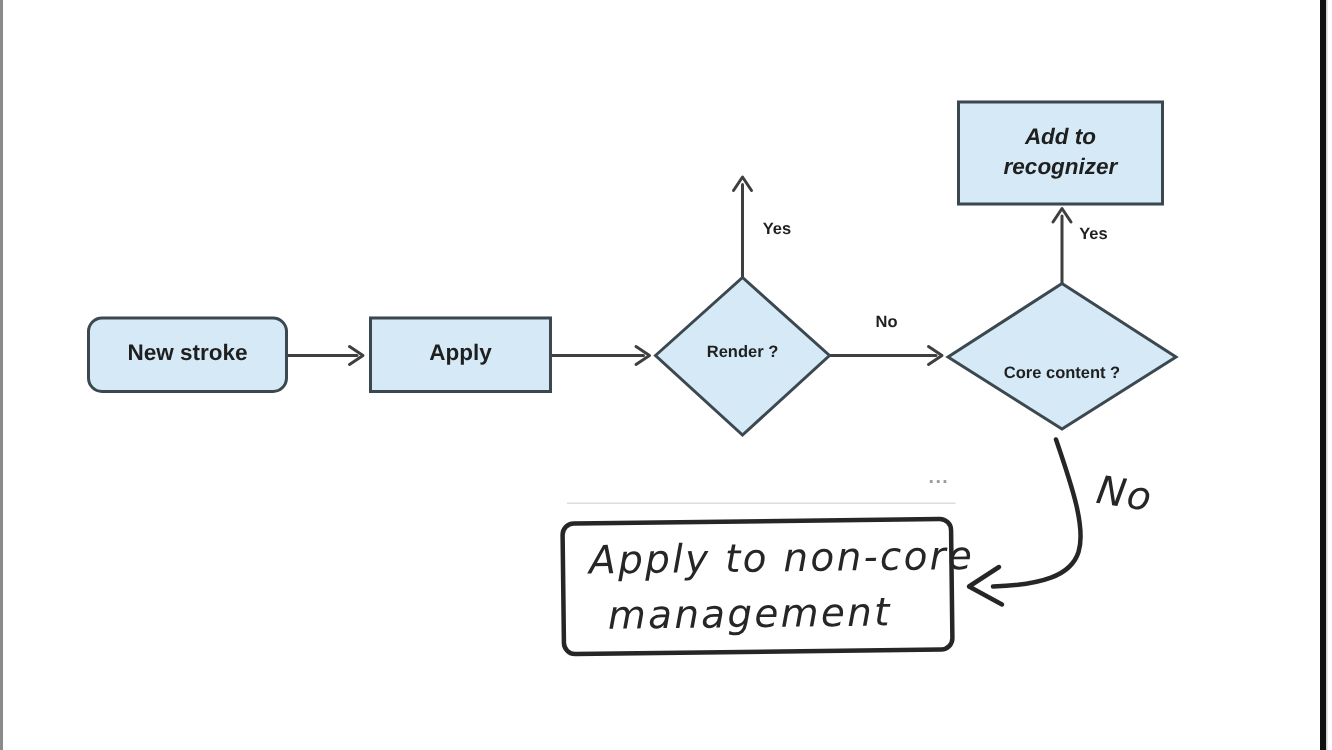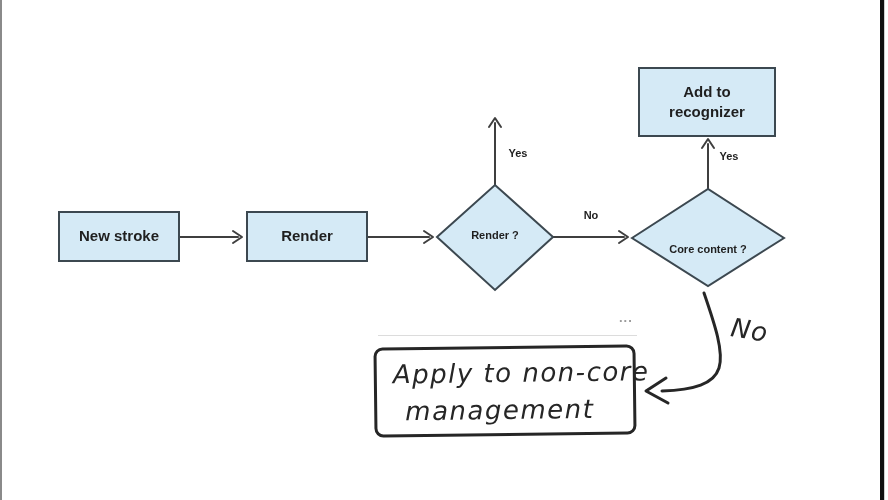--- a/index.html
+++ b/index.html
@@ -150,30 +150,30 @@
     <line class="wire" x1="708" y1="189" x2="708" y2="144"></line>
     <polyline class="wire" points="702,148 708,139 714,148"></polyline>
 
     <polygon class="diamond" points="437,237 495,185 553,237 495,290"></polygon>
     <polygon class="diamond" points="632,238 708,189 784,238 708,286"></polygon>
 
     <path class="ink" d="M 704 293 C 715 325 724 352 719 368 C 714 384 694 390 662 391"></path>
     <polyline class="ink" points="666,378 646,391 668,403"></polyline>
   </svg>
 
-  <div class="box" style="left:58px; top:211px; width:122px; height:51px;">
+  <div class="box" style="left:58px; top:211px; width:134px; height:51px;border-radius:10px;">
     <span>New stroke</span>
   </div>
 
   <div class="box" style="left:246px; top:211px; width:122px; height:51px;">
-    <span>Render</span>
+    <span>Apply</span>
   </div>
 
 
-  <div class="box" style="left:638px; top:67px; width:138px; height:70px;">
+  <div class="box" style="left:638px; top:67px; width:138px; height:70px;font-style:italic;">
     <span class="wrap-narrow">Add to recognizer</span>
   </div>
 
   <div class="diamond-label" style="left:445px; top:229px; width:100px;">Render ?</div>
   <div class="diamond-label" style="left:648px; top:243px; width:120px;">Core content ?</div>
 
   <div class="edge-label" style="left:501px; top:147px; width:34px;">Yes</div>
   <div class="edge-label" style="left:576px; top:209px; width:30px;">No</div>
   <div class="edge-label" style="left:712px; top:150px; width:34px;">Yes</div>
 

